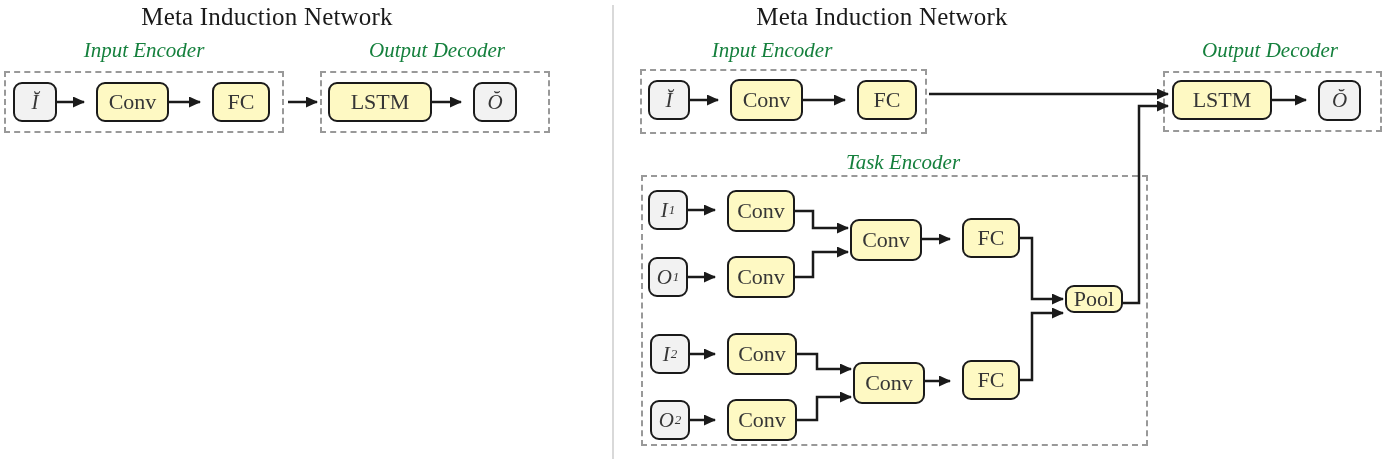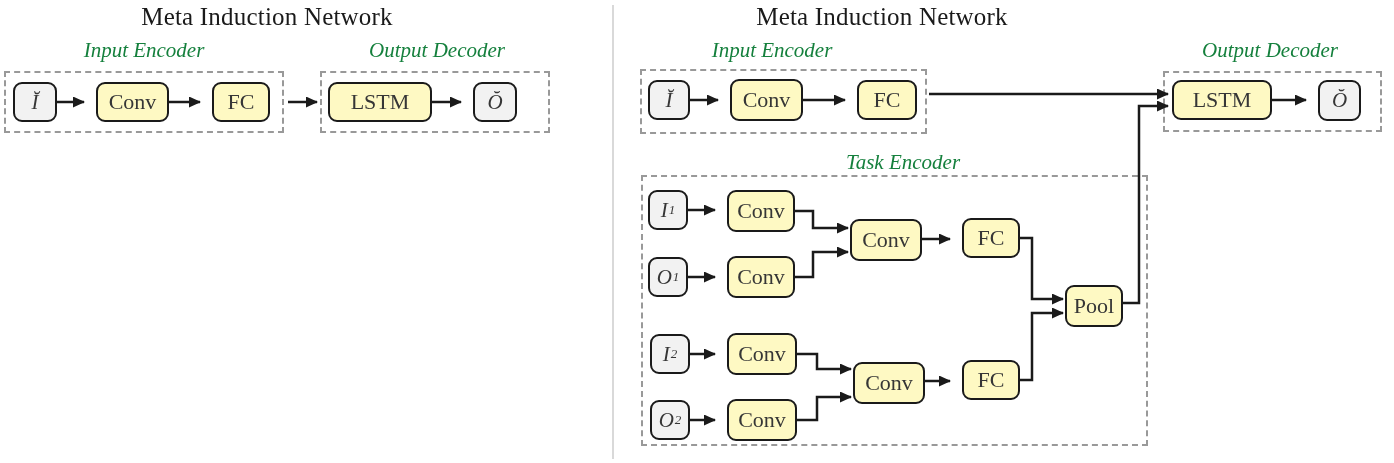--- a/index.html
+++ b/index.html
@@ -112,21 +112,21 @@
     <span class="var">O</span>
       <sub>2</sub>
   </div>
 
   <div class="node" style="left:727px;top:399px;width:70px;height:42px;">Conv</div>
 
   <div class="node" style="left:853px;top:362px;width:72px;height:42px;">Conv</div>
 
   <div class="node" style="left:962px;top:360px;width:58px;height:40px;">FC</div>
 
-  <div class="node" style="left:1065px;top:285px;width:58px;height:42px;">Pool</div>
+  <div class="node" style="left:1065px;top:285px;width:58px;height:28px;">Pool</div>
 
   <div class="node" style="left:1172px;top:80px;width:100px;height:40px;">LSTM</div>
 
   <div class="node io" style="left:1318px;top:80px;width:43px;height:41px;">
     <span class="var">Ŏ</span>
   </div>
 
   <svg class="edges" width="1394" height="463" viewBox="0 0 1394 463">
     <defs>
       <marker id="ah" markerUnits="userSpaceOnUse" markerWidth="12" markerHeight="11" refX="11" refY="5.5" orient="auto">

